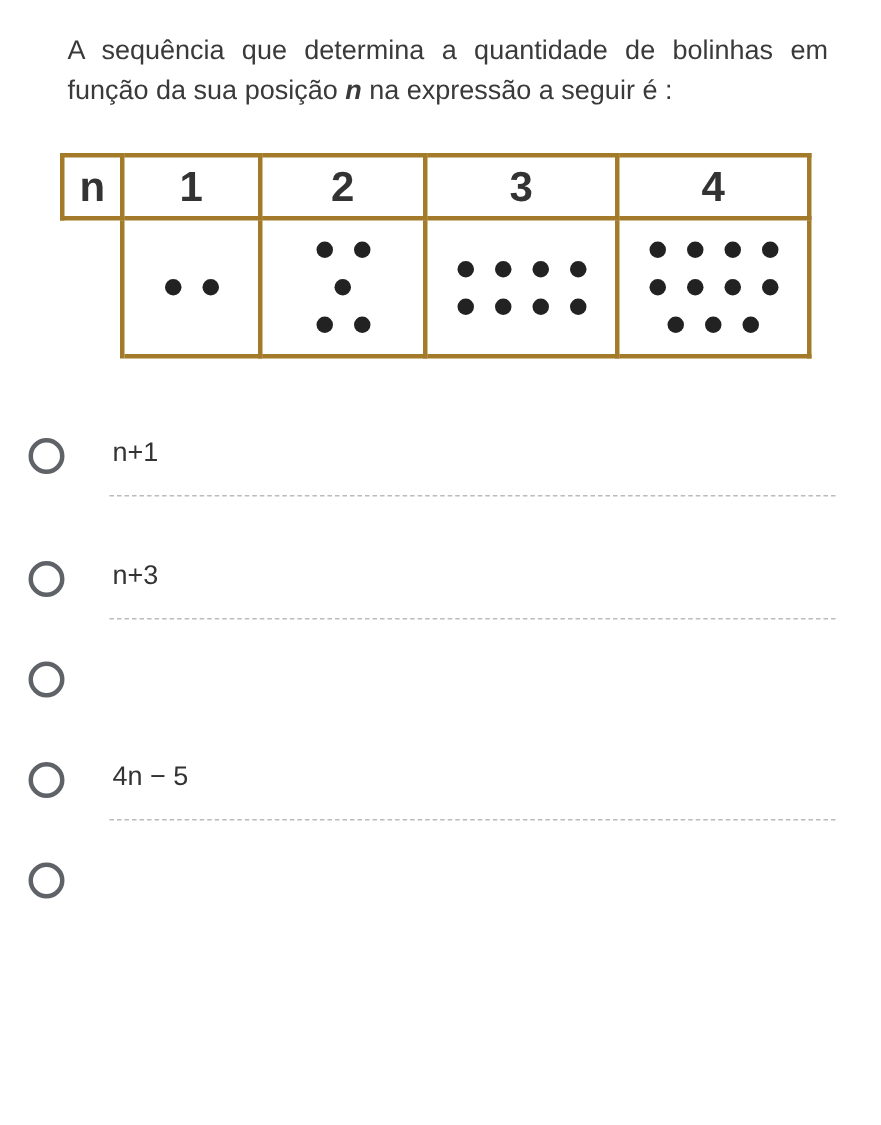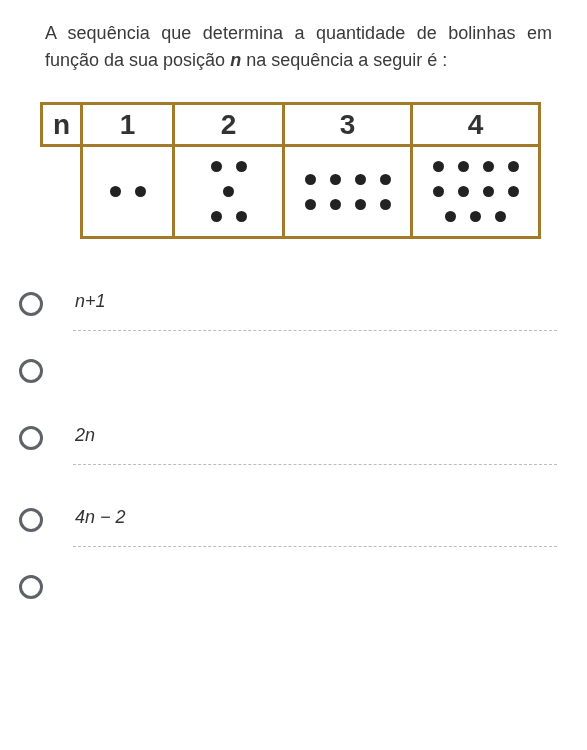--- a/index.html
+++ b/index.html
@@ -73,21 +73,20 @@
     justify-content: center;
   }
   .dot {
     width: 11px;
     height: 11px;
     border-radius: 50%;
     background: #222;
   }
   .options {
     margin-top: 8px;
-    font-style: italic;
   }
   .option {
     display: flex;
     align-items: center;
     margin-bottom: 28px;
   }
   .radio {
     width: 24px;
     height: 24px;
     border: 3px solid #5f6368;
@@ -101,21 +100,21 @@
     font-size: 18px;
     color: #333;
     border-bottom: 1px dashed #bbb;
     padding: 14px 0 18px 2px;
   }
 </style>
 </head>
 <body>
 
 <div class="question">
-  <span>A sequência que determina a quantidade de bolinhas em função da sua posição </span><span class="em">n</span><span> na sequência a seguir é :</span>
+  <span>A sequência que determina a quantidade de bolinhas em função da sua posição </span><span class="em">n</span><span> na expressão a seguir é :</span>
 </div>
 
 <div class="seq-wrap">
   <table class="seq-table">
     <tbody>
         <tr class="hdr">
       <td class="n">n</td>
       <td class="c1">1</td>
       <td class="c2">2</td>
       <td class="c3">3</td>
@@ -188,25 +187,25 @@
     </table>
 </div>
 
 <div class="options">
   <div class="option">
     <div class="radio"></div>
     <div class="opt-text">n+1</div>
   </div>
   <div class="option">
     <div class="radio"></div>
-  </div>
-  <div class="option">
-    <div class="radio"></div>
-    <div class="opt-text">2n</div>
-  </div>
-  <div class="option">
-    <div class="radio"></div>
-    <div class="opt-text">4n − 2</div>
+    <div class="opt-text">n+3</div>
+  </div>
+  <div class="option">
+    <div class="radio"></div>
+  </div>
+  <div class="option">
+    <div class="radio"></div>
+    <div class="opt-text">4n − 5</div>
   </div>
   <div class="option">
     <div class="radio"></div>
   </div>
 </div>
 
 </body></html>

